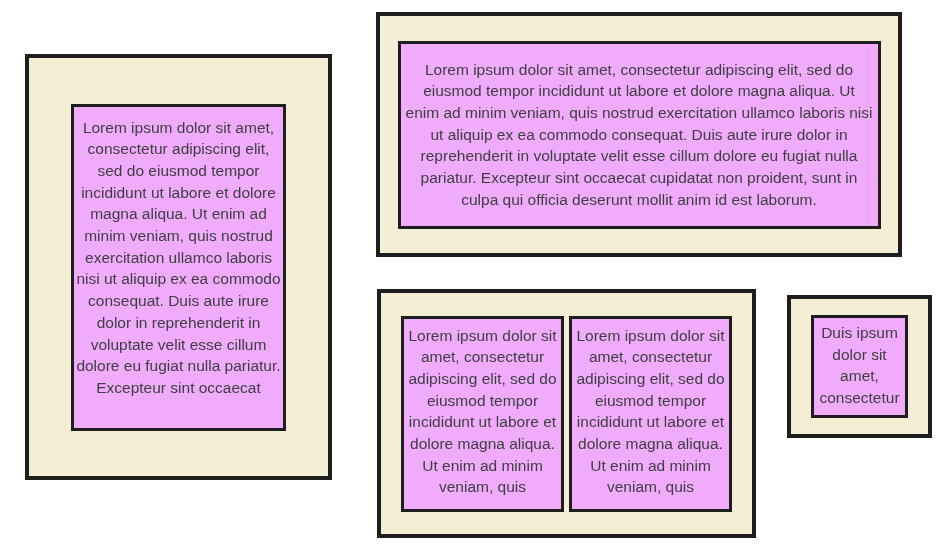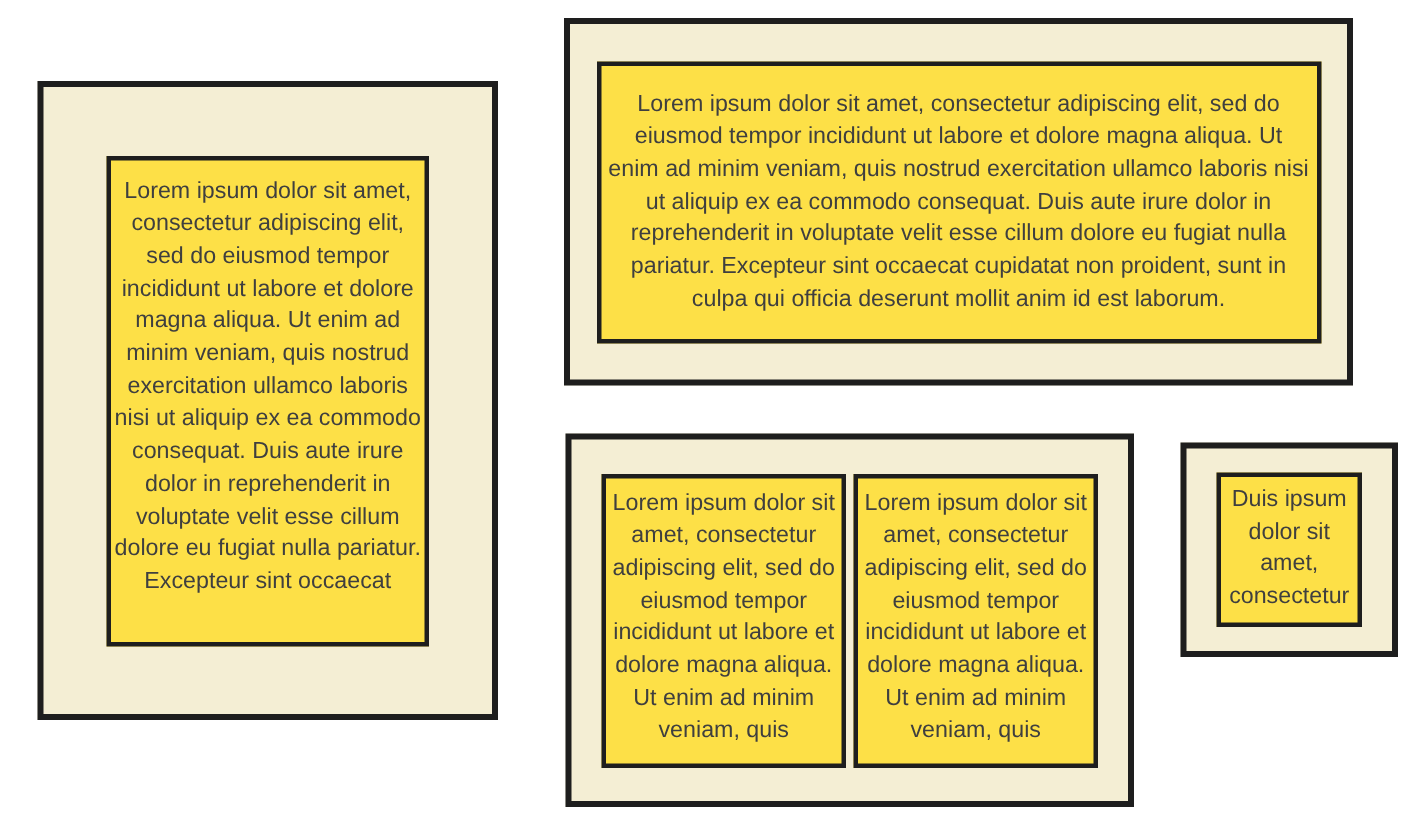--- a/index.html
+++ b/index.html
@@ -17,21 +17,21 @@
   }
   .mat-panel {
     position: absolute;
     background: #f4eed4;
     border: 4px solid #1e1e1e;
     display: flex;
     align-items: center;
     justify-content: center;
   }
   .text-card {
-    background: #fde047;
+    background: #f0abfc;
     border: 3px solid #1e1e1e;
     overflow: hidden;
     text-align: center;
     font-size: 15.5px;
     line-height: 21.7px;
     color: #3f3f3f;
   }
   
   #panel-tall { left: 25px; top: 54px; width: 307px; height: 426px; }
   #card-tall  { width: 215px; height: 327px; padding: 10px 2px 0; }

